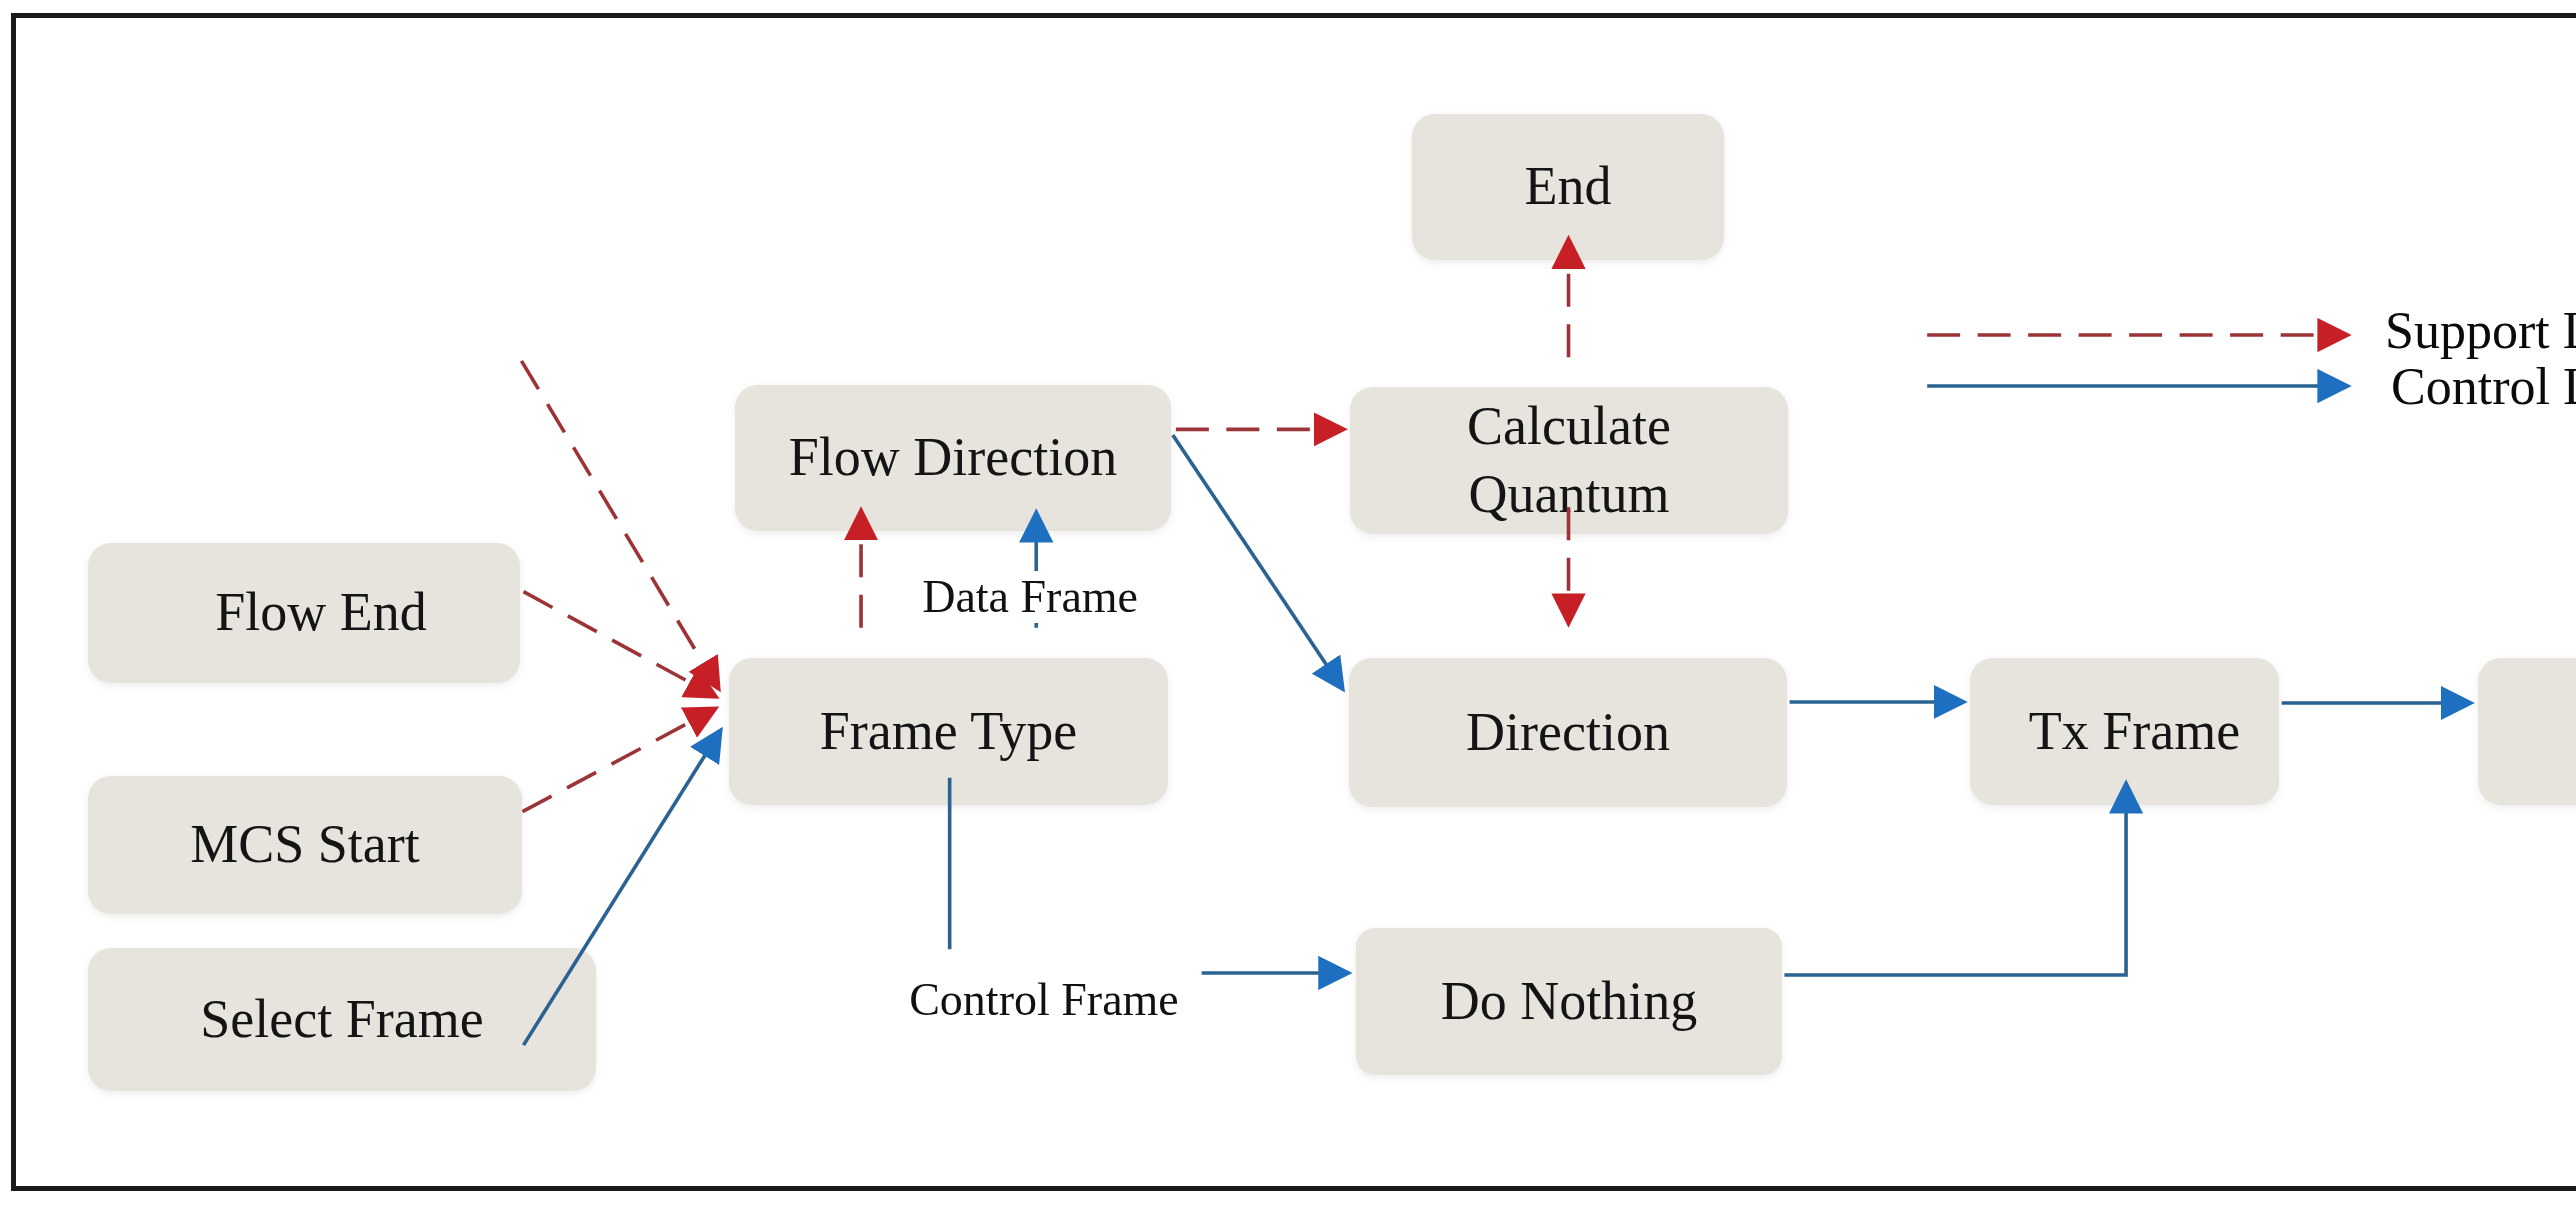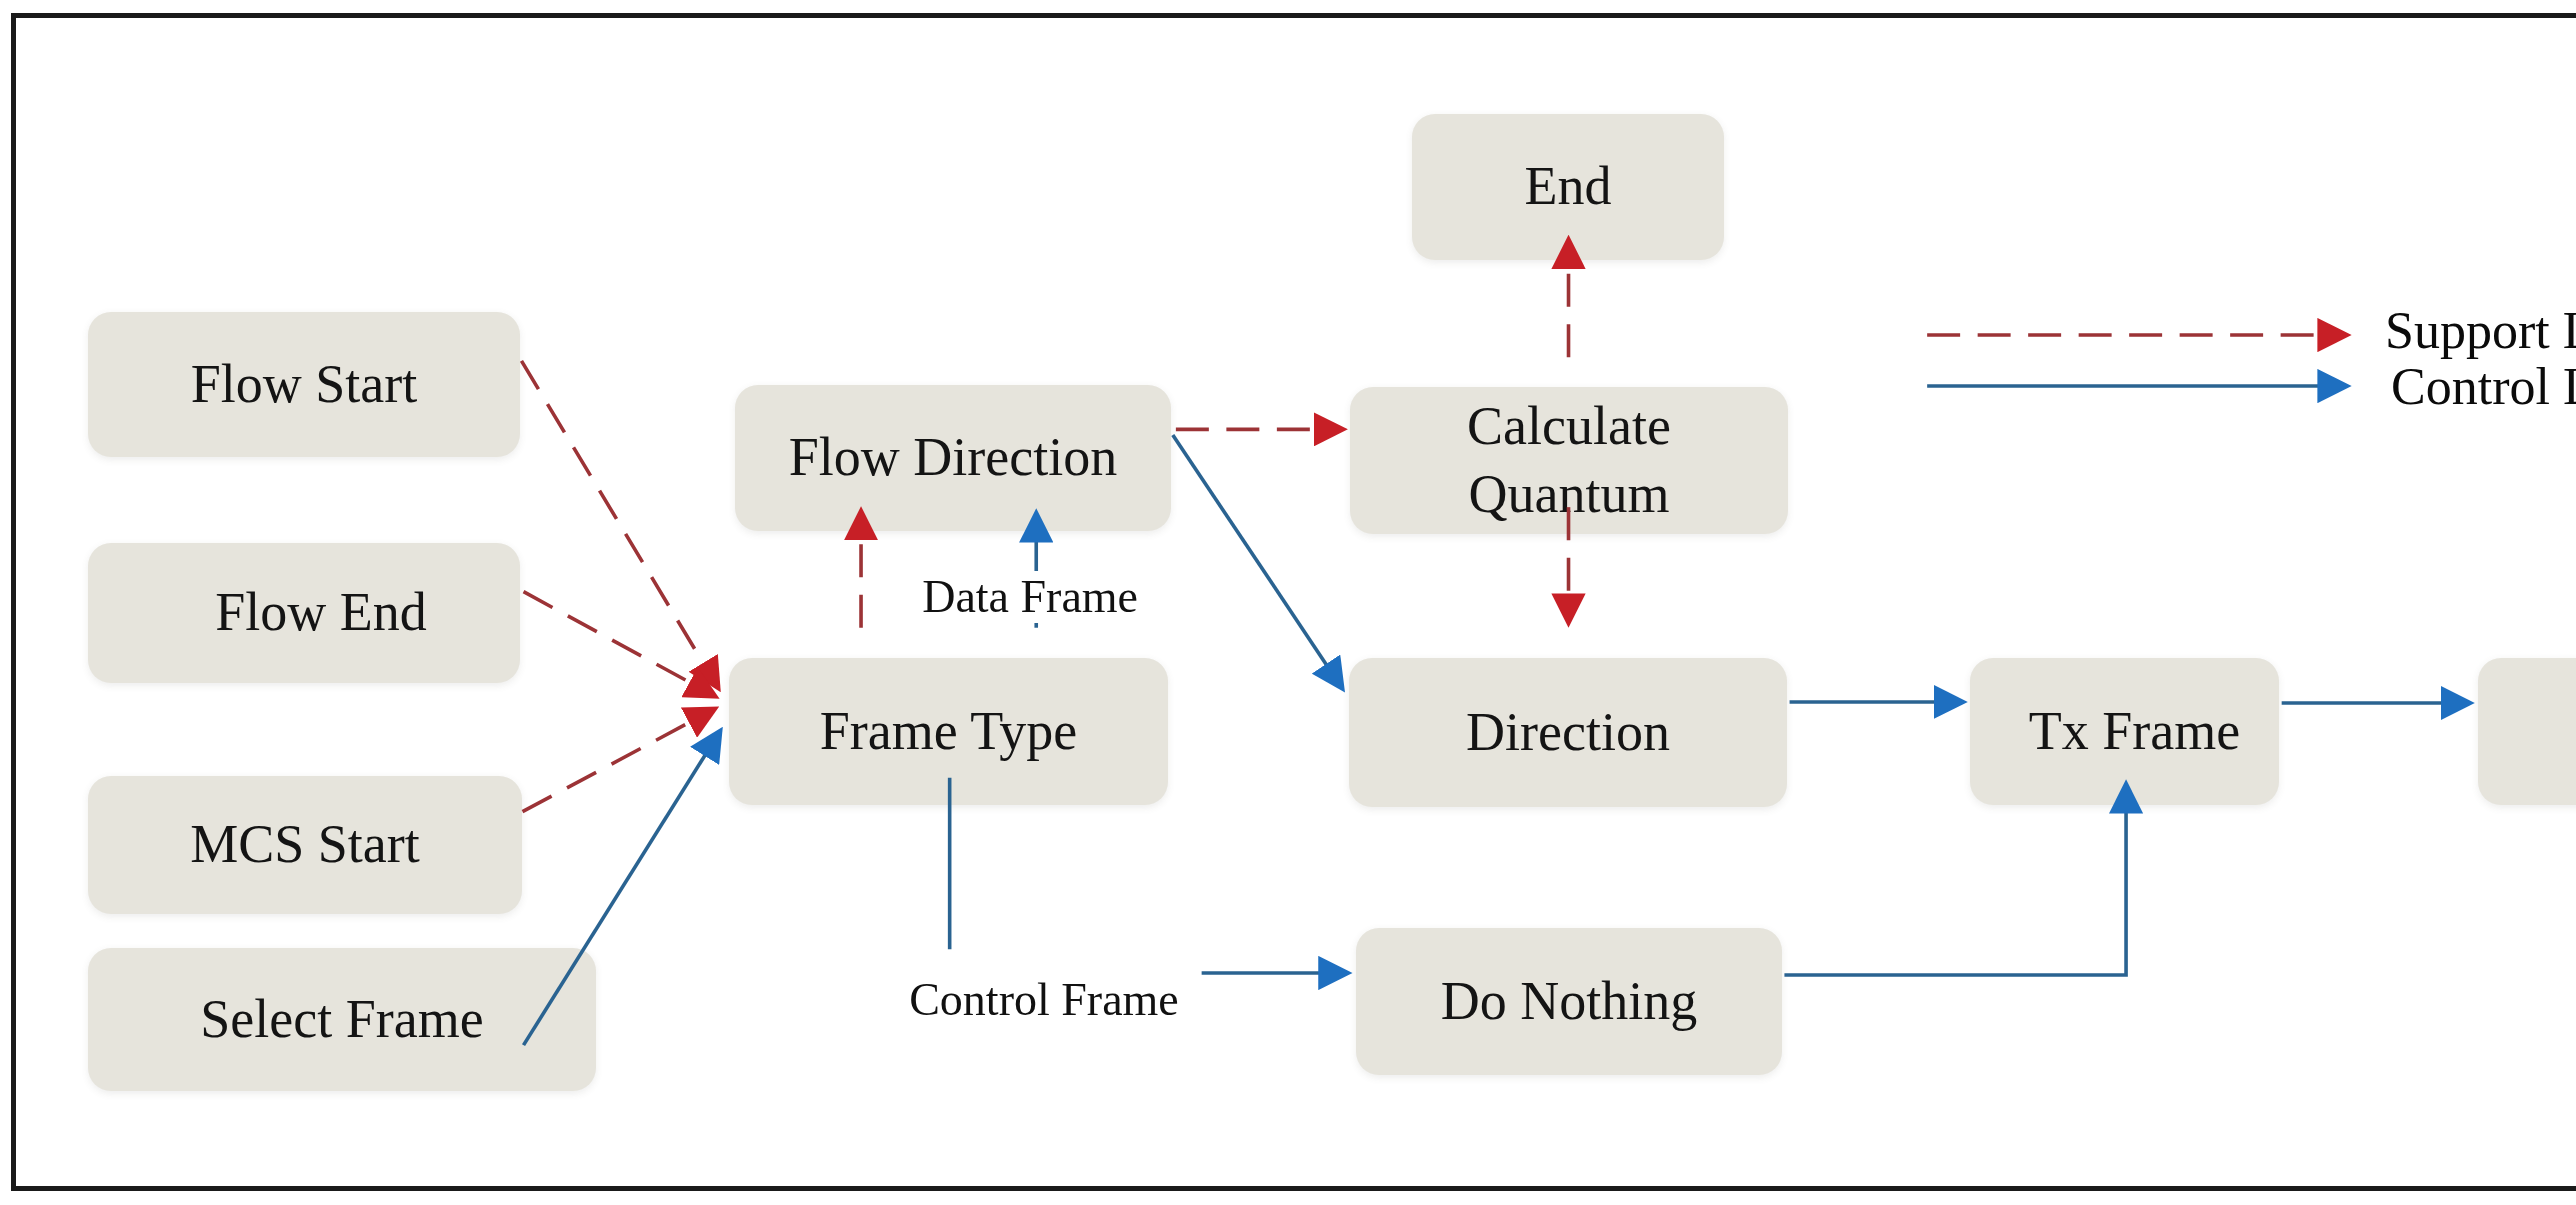--- a/index.html
+++ b/index.html
@@ -78,23 +78,20 @@
     z-index: 3;
   }
 </style>
 </head>
 <body>
 
 <div id="stage">
 
   <div class="frame-border"></div>
 
-  <div class="node" style="left:88px; top:284px;  width:432px; height:145px;">
-      <span>Flow Start</span>
-    </div>
   <div class="node" style="left:88px; top:515px; width:432px; height:140px;padding-left:34px;">
       <span>Flow End</span>
     </div>
   <div class="node" style="left:88px; top:748px; width:434px; height:138px;">
       <span>MCS Start</span>
     </div>
   <div class="node" style="left:88px; top:920px; width:508px; height:143px;">
       <span>Select Frame</span>
     </div>
   <div class="node" style="left:735px; top:357px; width:436px; height:146px;">
@@ -105,21 +102,21 @@
     </div>
   <div class="node node--wrap" style="left:1350px; top:359px; width:438px; height:147px;">
       <span>Calculate Quantum</span>
     </div>
   <div class="node" style="left:1412px; top:86px; width:312px; height:146px;">
       <span>End</span>
     </div>
   <div class="node" style="left:1349px; top:630px; width:438px; height:149px;">
       <span>Direction</span>
     </div>
-  <div class="node" style="left:1356px; top:900px; width:426px; height:147px;">
+  <div class="node" style="left:1356px; top:900px; width:426px; height:147px;border-radius:19px;">
       <span>Do Nothing</span>
     </div>
   <div class="node" style="left:1970px; top:630px; width:309px; height:147px;padding-left:20px;">
       <span>Tx Frame</span>
     </div>
   <div class="node" style="left:2478px; top:630px; width:307px; height:147px;"></div>
 
   <svg id="arrow-layer" width="2866" height="1206" viewBox="0 0 5562 2340">
     <defs>
       <marker id="arrow-red" viewBox="0 0 10 10" refX="1" refY="5" markerWidth="9.5" markerHeight="9.5" orient="auto">

